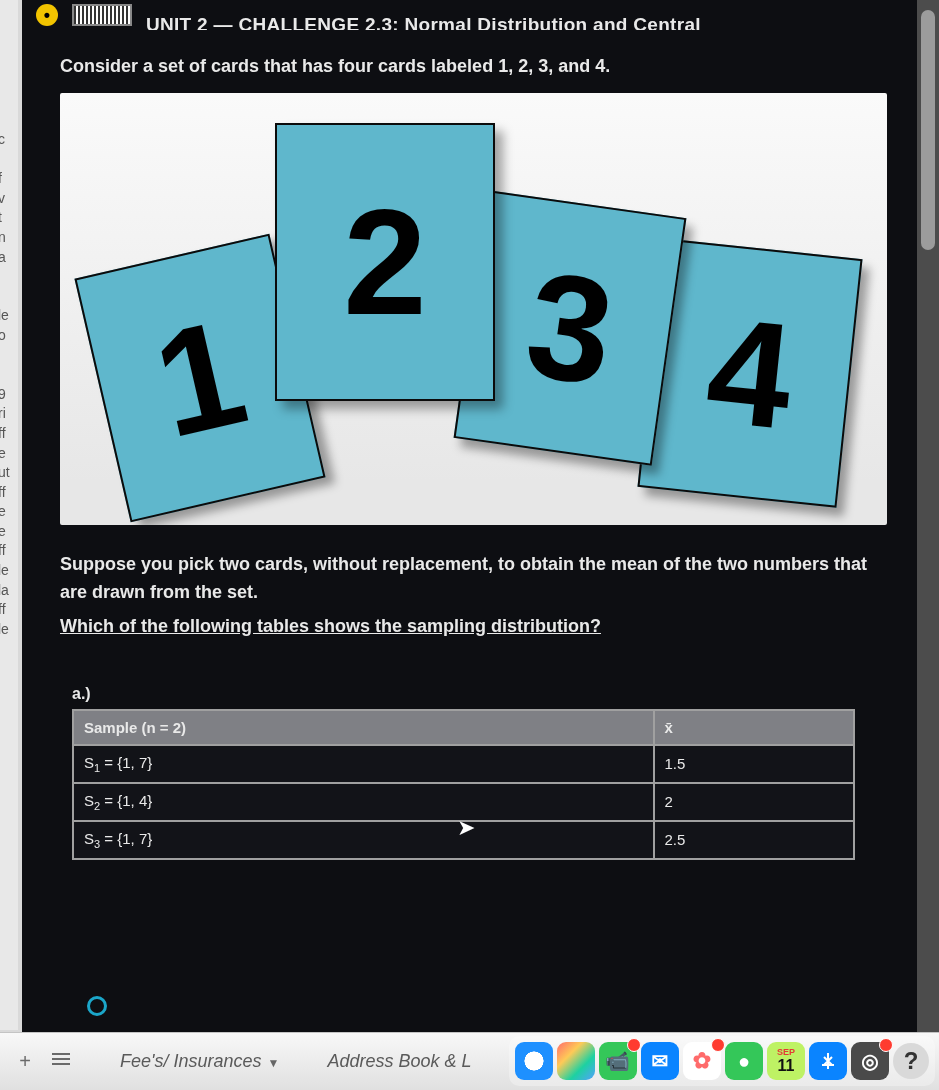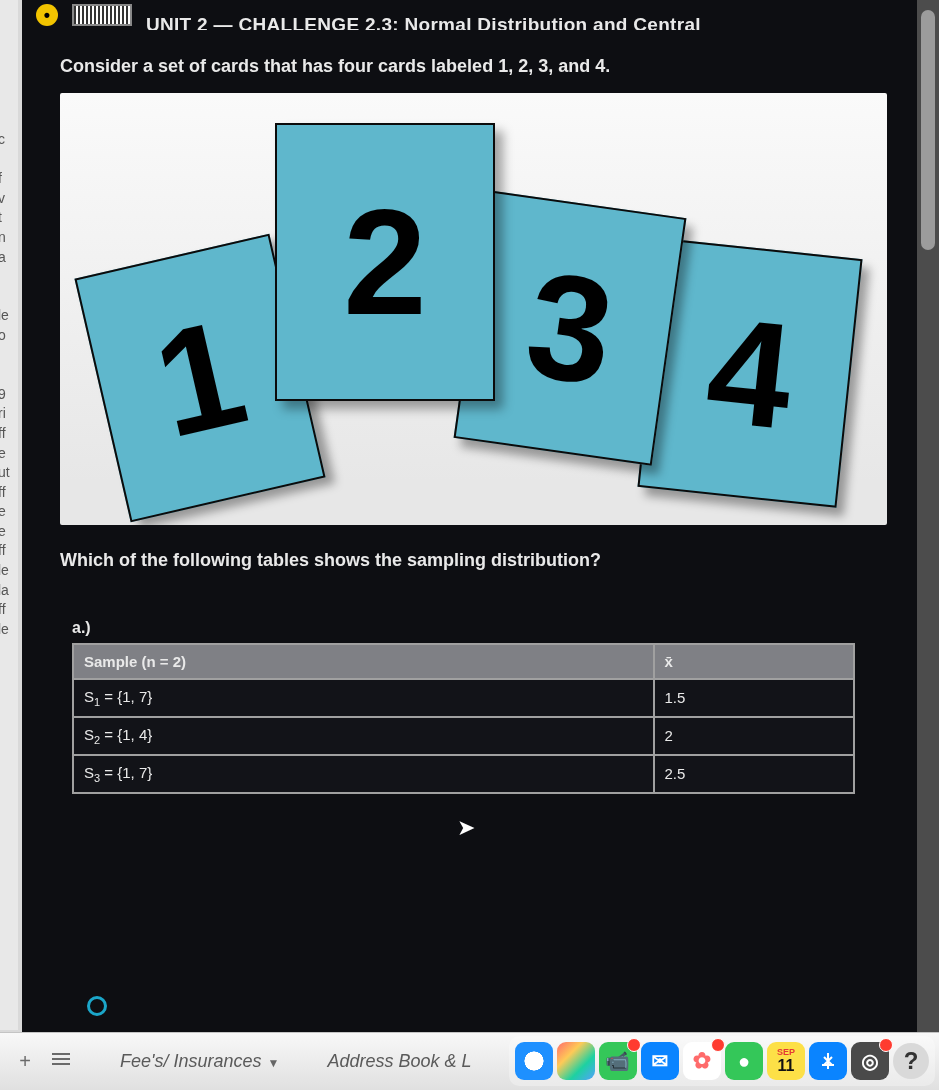--- a/index.html
+++ b/index.html
@@ -21,21 +21,21 @@
 
   .figure { width: 100%; height: 432px; background: linear-gradient(180deg,#fafafa,#e7e7e7 90%); position: relative; overflow: hidden; border-radius: 2px; }
   .card { position: absolute; width: 200px; height: 250px; background: #5fb7cc; border: 2px solid #0b0b0b; box-shadow: 8px 8px 10px rgba(0,0,0,.35); display: flex; align-items: center; justify-content: center; font-size: 150px; font-weight: 800; color: #000; font-family: Arial, sans-serif; }
   .c1 { left: 40px;  top: 160px; transform: rotate(-13deg); z-index: 1; }
   .c2 { left: 215px; top: 30px;  width: 220px; height: 278px; z-index: 4; }
   .c3 { left: 410px; top: 110px; transform: rotate(8deg);  z-index: 3; }
   .c4 { left: 590px; top: 155px; transform: rotate(6deg);  z-index: 2; }
 
   .para { font-size: 18px; font-weight: 700; line-height: 1.55; }
   .p1 { margin-top: 26px; }
-  .p2 { margin-top: 22px; }
+  .p2 { margin-top: 6px; text-decoration: underline; }
 
   .answer-wrap { margin-top: 44px; display: flex; gap: 12px; }
   .radio { width: 20px; height: 20px; min-width: 20px; border-radius: 50%; border: 3px solid #1ba6c9; margin-top: 2px; cursor: pointer; }
   .answer-label { font-weight: 700; font-size: 16px; color: #e9e9e9; margin-bottom: 6px; }
 
   .tbl { width: 783px; border-collapse: collapse; font-size: 15px; color: #e9e9e9; }
   .tbl th, .tbl td { border: 2px solid #a0a0a0; padding: 8px 10px; text-align: left; }
   .tbl thead th { background: #7f8085; font-weight: 600; }
   .tbl tbody td { background: #121318; }
   .sub { font-size: 11px; vertical-align: sub; }
@@ -52,21 +52,21 @@
 
   .dock { position: absolute; right: 4px; bottom: 4px; height: 50px; display: flex; align-items: center; gap: 4px; padding: 4px 6px; background: rgba(255,255,255,.3); border-radius: 10px; }
   .app { width: 38px; height: 38px; border-radius: 9px; position: relative; display: flex; align-items: center; justify-content: center; font-size: 20px; color: #fff; font-weight: bold; cursor: pointer; }
   .badge { position: absolute; top: -4px; right: -4px; width: 14px; height: 14px; border-radius: 50%; background: #ff3b30; border: 1.5px solid #fff; }
   .app.safari { background: radial-gradient(circle,#fff 35%,#1e90ff 36%); }
   .app.lpad { background: linear-gradient(135deg,#ff6b6b,#feca57,#1dd1a1,#54a0ff); }
   .app.ft { background: #34c759; }
   .app.mail { background: #0a84ff; }
   .app.photos { background: #fff; }
   .app.msg { background: #34c759; }
-  .app.cal { background: #fde047; color: #e53935; flex-direction: column; font-size: 9px; }
+  .app.cal { background: #bef264; color: #e53935; flex-direction: column; font-size: 9px; }
   .app.cal .d { font-size: 16px; color: #111; font-weight: 700; }
   .app.store { background: #0a84ff; }
   .app.sys { background: #4a4a4a; }
   .app.q { background: #d9d9d9; color: #333; border-radius: 50%; width: 36px; height: 36px; font-size: 24px; }
   .flower::before { content: "✿"; color: #ff6b6b; font-size: 22px; }
 
   .cursor-ptr { position: absolute; left: 435px; top: 815px; font-size: 22px; color: #fff; pointer-events: none; }
 </style>
 </head>
 <body>
@@ -111,20 +111,21 @@
   <div class="content">
     <p class="intro">Consider a set of cards that has four cards labeled 1, 2, 3, and 4.</p>
 
     <div class="figure">
       <div class="card c1">1</div>
       <div class="card c2">2</div>
       <div class="card c3">3</div>
       <div class="card c4">4</div>
     </div>
 
+    <p class="para p1">Suppose you pick two cards, without replacement, to obtain the mean of the two numbers that are drawn from the set.</p>
     <p class="para p2">Which of the following tables shows the sampling distribution?</p>
 
     <div class="answer-wrap">
       <div style="display:flex;flex-direction:column;align-items:center;gap:200px;">
         <div style="height:10px"></div>
       </div>
       <div style="flex:1">
         <div class="answer-label">a.)</div>
         <table class="tbl">
           <thead>

